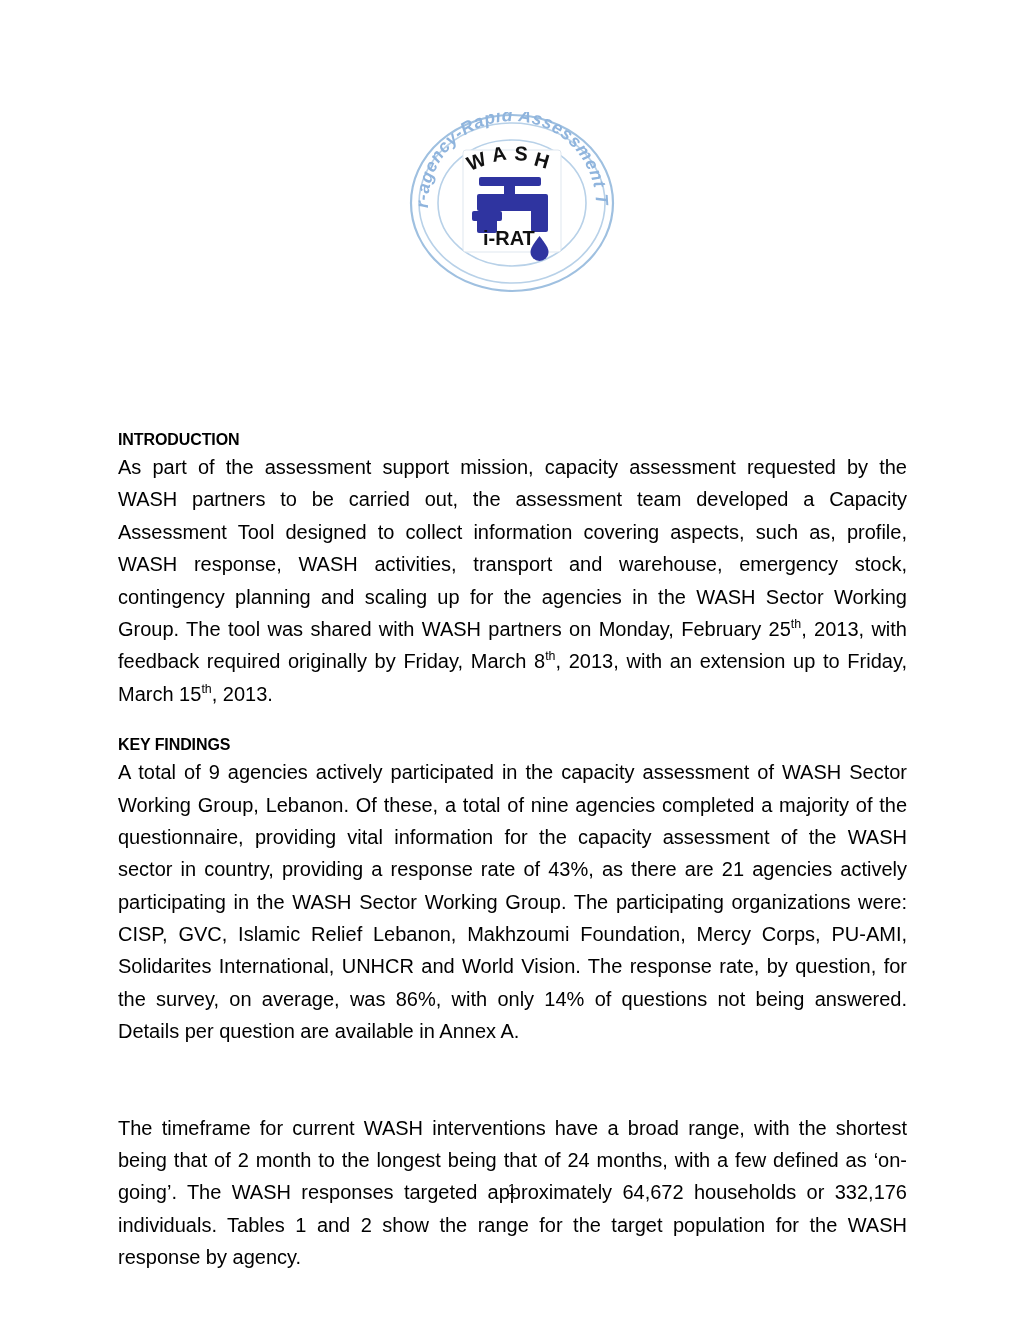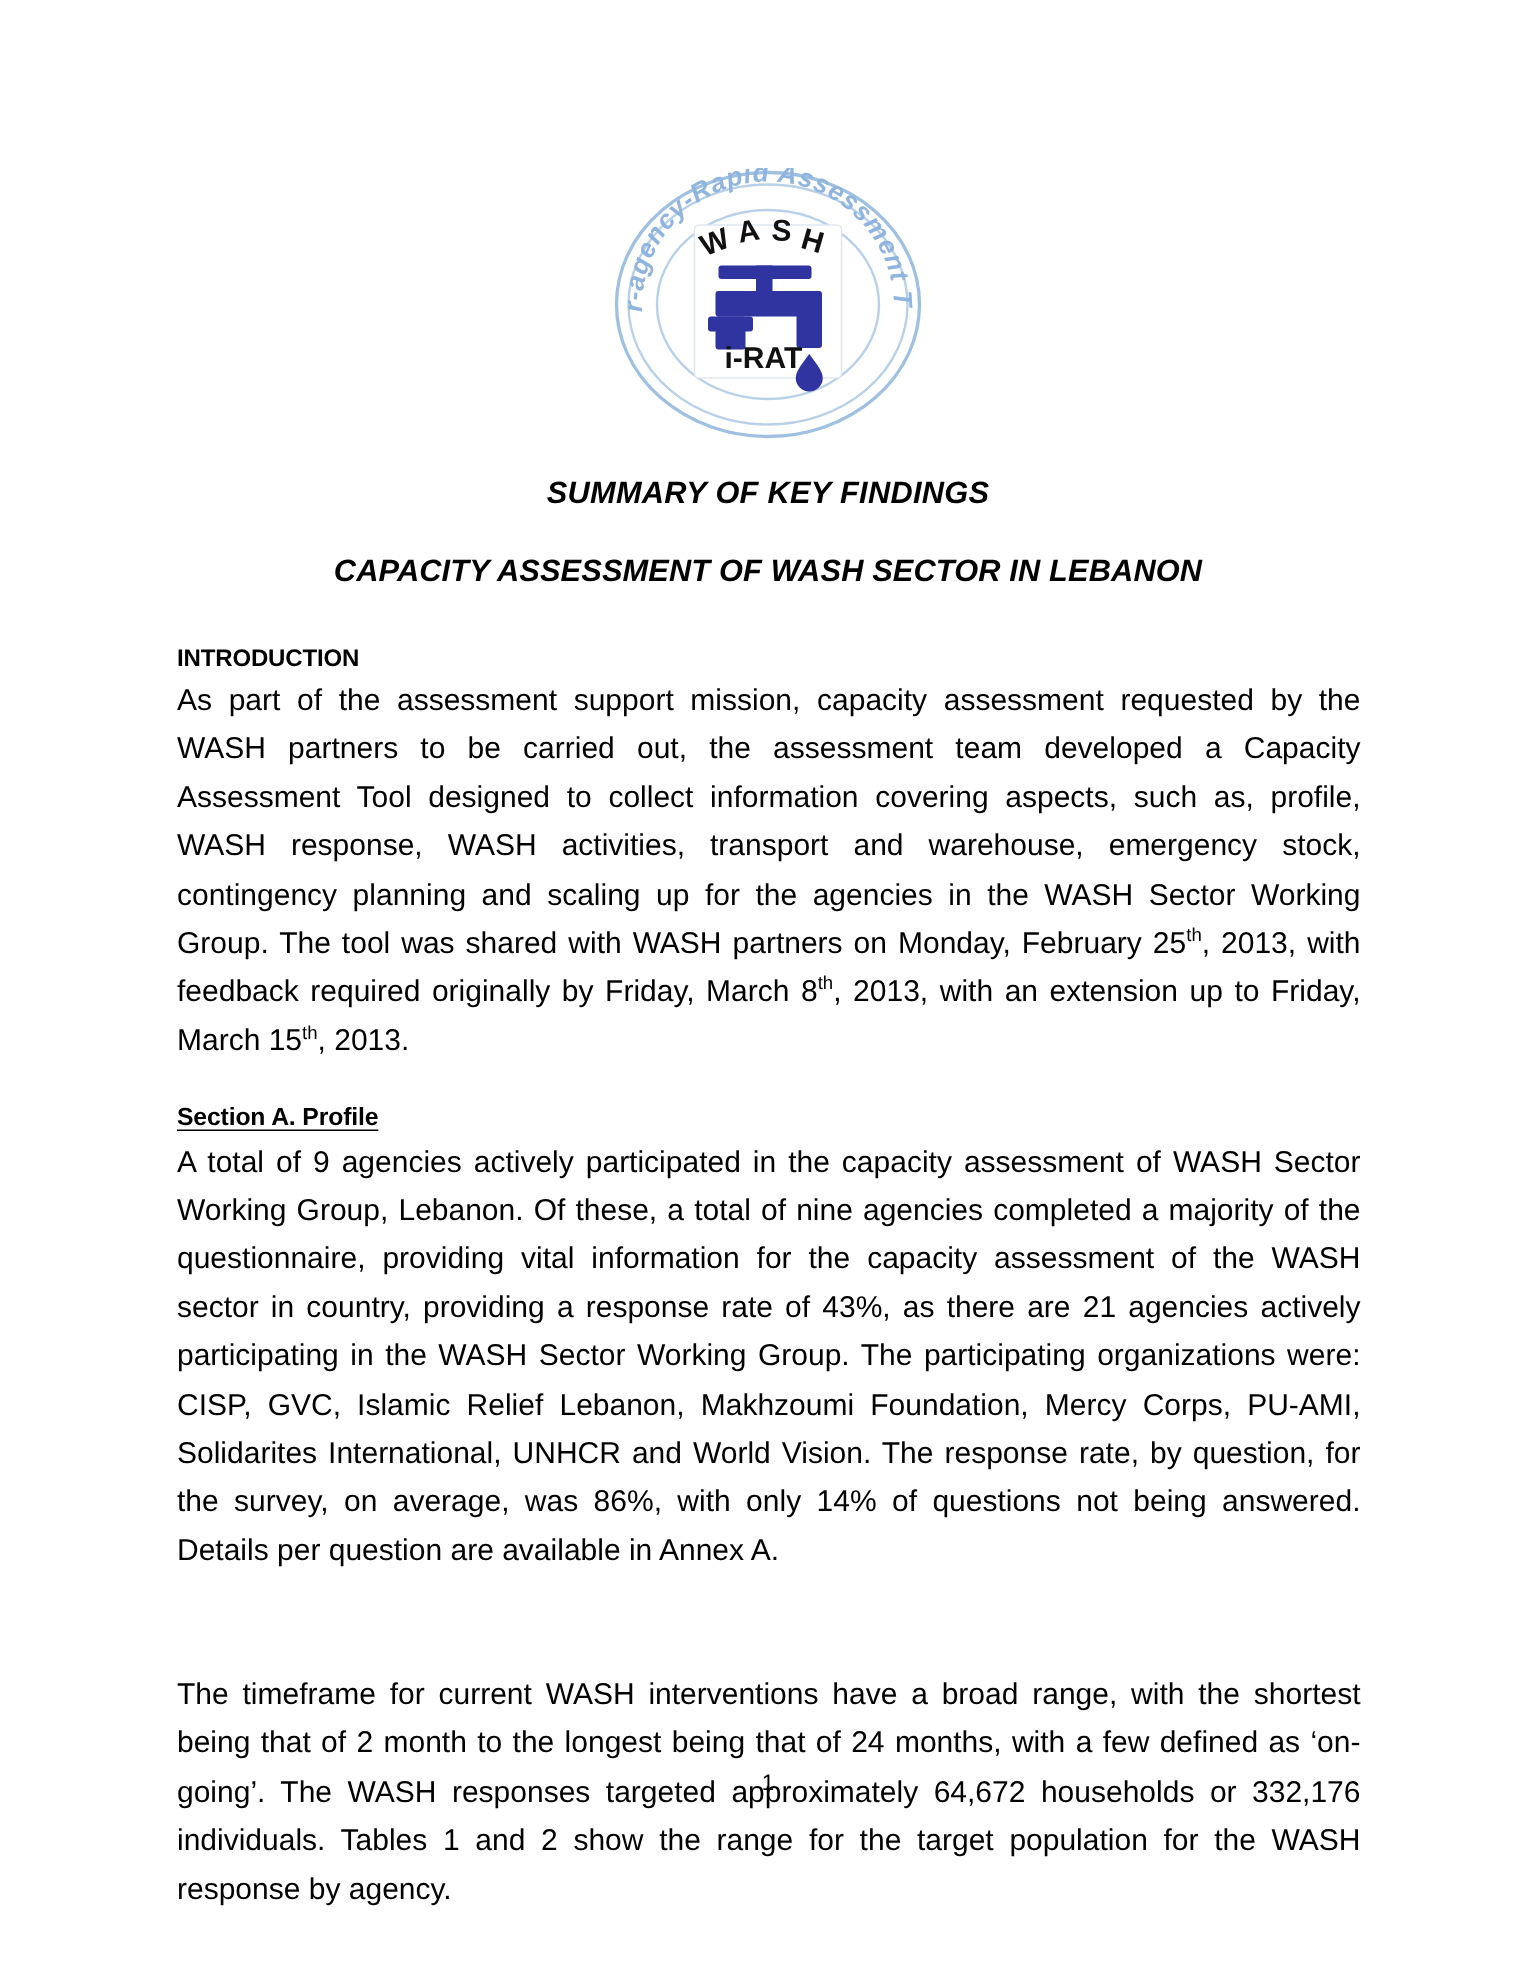--- a/index.html
+++ b/index.html
@@ -155,35 +155,29 @@
           <rect x="69" y="99" width="20" height="22" rx="2"></rect>
           <rect x="64" y="99" width="30" height="10" rx="2"></rect>
           <path d="M131.5 124 c 6 8 9 12 9 16 a 9 9 0 0 1 -18 0 c 0 -4 3 -8 9 -16 z"></path>
         </g>
 
         <text x="75" y="133" font-family="'Liberation Sans', sans-serif" font-size="20" font-weight="bold" fill="#111111">i-RAT</text>
       </svg>
     </div>
   </div>
 
-  <div class="title-block">
-    <div class="doc-title">SUMMARY OF KEY FINDINGS</div>
-    <div class="doc-subtitle">CAPACITY ASSESSMENT OF WASH SECTOR IN LEBANON</div>
-  </div>
 
   <div class="content">
 
     <h2 class="sec-head">INTRODUCTION</h2>
     <p class="para"><span>As part of the assessment support mission, capacity assessment requested by the WASH partners to be carried out, the assessment team developed a Capacity Assessment Tool designed to collect information covering aspects, such as, profile, WASH response, WASH activities, transport and warehouse, emergency stock, contingency planning and scaling up for the agencies in the WASH Sector Working Group. The tool was shared with WASH partners on Monday, February 25</span><sup>th</sup><span>, 2013, with feedback required originally by Friday, March 8</span><sup>th</sup><span>, 2013, with an extension up to Friday, March 15</span><sup>th</sup><span>, 2013.</span></p>
 
     <div class="gap-md"></div>
 
-    <div class="sub-head-line">
-      <h3 class="sub-head">Section A. Profile</h3>
-    </div>
+    <h2 class="sec-head">KEY FINDINGS</h2>
     <p class="para"><span>A total of 9 agencies actively participated in the capacity assessment of WASH Sector Working Group, Lebanon. Of these, a total of </span><b>nine</b><span> agencies completed a majority of the questionnaire, providing vital information for the capacity assessment of the WASH sector in country, providing a response rate of 43%, as there are 21 agencies actively participating in the WASH Sector Working Group. The participating organizations were: CISP, GVC, Islamic Relief Lebanon, Makhzoumi Foundation, Mercy Corps, PU-AMI, Solidarites International, UNHCR and World Vision. The response rate, by question, for the survey, on average, was 86%, with only 14% of questions not being answered. Details per question are available in Annex A.</span></p>
 
     <div class="gap-lg"></div>
 
 
     <div class="gap-lg"></div>
 
     <p class="para">The timeframe for current WASH interventions have a broad range, with the shortest being that of 2 month to the longest being that of 24 months, with a few defined as ‘on-going’. The WASH responses targeted approximately 64,672 households or 332,176 individuals. Tables 1 and 2 show the range for the target population for the WASH response by agency.</p>
   </div>
 

